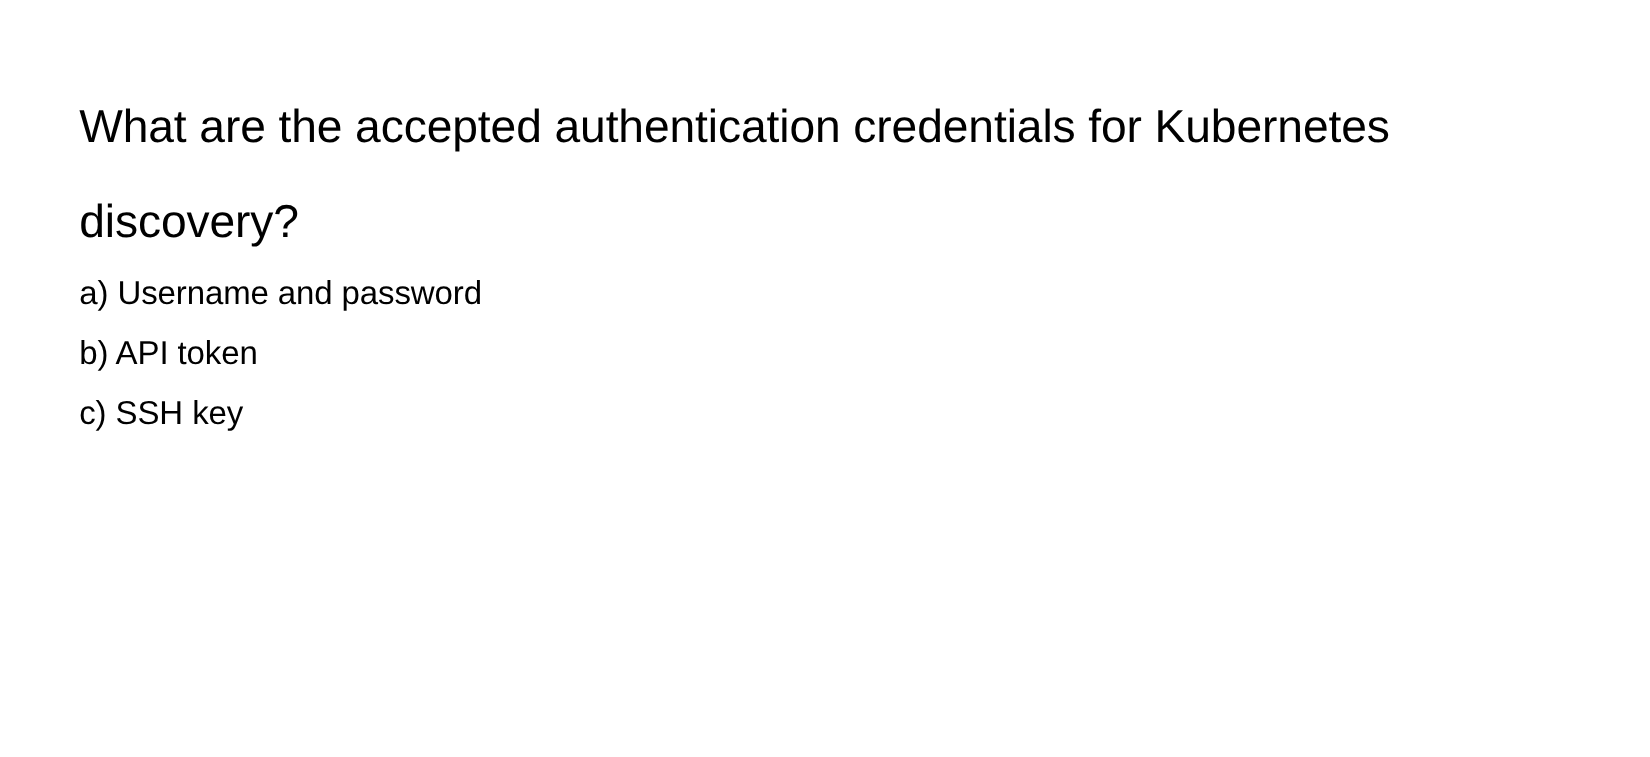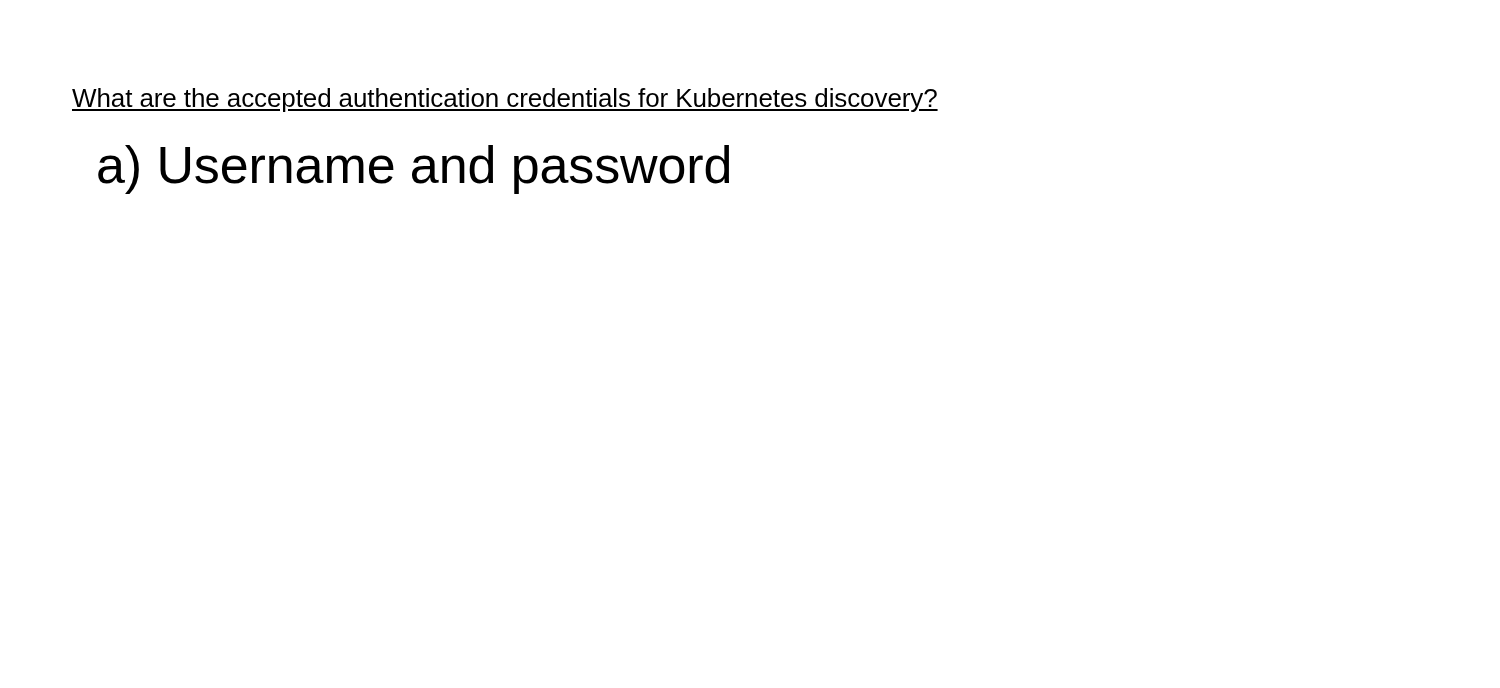--- a/index.html
+++ b/index.html
@@ -9,41 +9,47 @@
     }
     body {
       width: 1500px;
       height: 688px;
       background: #ffffff;
       font-family: -apple-system, BlinkMacSystemFont, "Segoe UI", Helvetica, Arial, sans-serif;
       color: #000000;
       padding: 72px 72px 0 72px;
     }
     .question {
-      font-size: 26px;
+      font-size: 42px;
       line-height: 2.05;
       letter-spacing: -0.1px;
-      text-decoration: underline;
     }
     .options {
       margin-top: 0px;
     }
     .option {
-      font-size: 52px;
+      font-size: 30px;
       line-height: 1.55;
       letter-spacing: -0.1px;
       margin-top: 8px;
-      margin-left: 24px;
     }
     .option:first-child {
       margin-top: 0;
     }
   </style>
 </head>
 <body>
 
 <div class="question">What are the accepted authentication credentials for Kubernetes discovery?</div>
 <div class="options">
   <div class="option">
     <span>a)</span>
     <span>Username and password</span>
   </div>
+  <div class="option">
+    <span>b)</span>
+    <span>API token</span>
+  </div>
+  <div class="option">
+    <span>c)</span>
+    <span>SSH key</span>
+  </div>
 </div>
 
 </body></html>

